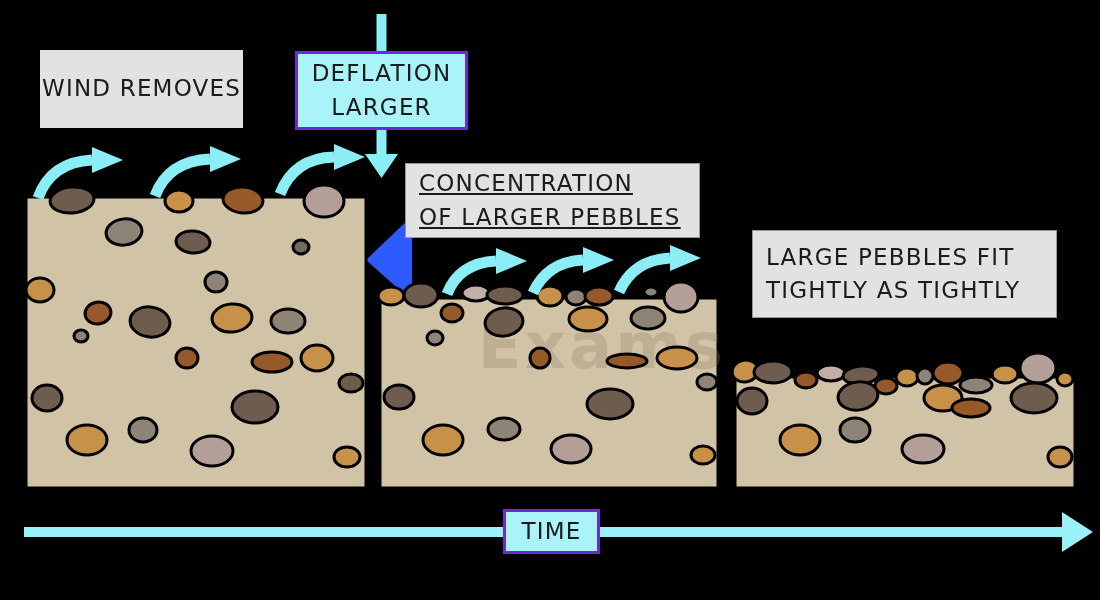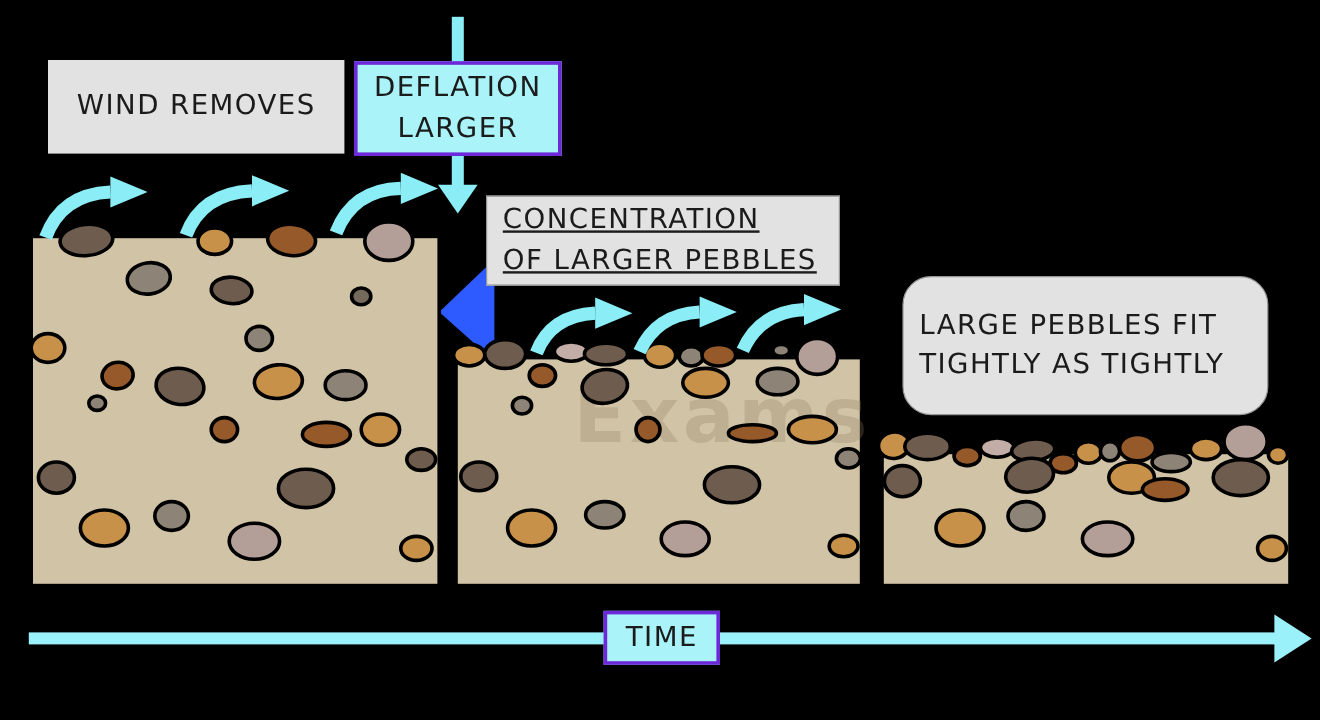--- a/index.html
+++ b/index.html
@@ -19,24 +19,24 @@
     line-height:1.45;
     display:flex;
     flex-direction:column;
     justify-content:center;
     box-sizing:border-box;
   }
   .label.gray{background:#e2e2e2;border:1px solid #979797;}
   .label.cyan{background:#a9f3f9;border:3px solid #6d28d9;}
   .label.centered{align-items:center;text-align:center;}
   .label.leftalign{align-items:flex-start;text-align:left;padding-left:13px;padding-right:8px;}
-  #wind-label{left:40px;top:50px;width:247px;height:78px;border:none;}
+  #wind-label{left:40px;top:50px;width:203px;height:78px;border:none;}
   #deflation-label{left:295px;top:51px;width:173px;height:79px;}
   #concentration-label{left:405px;top:163px;width:295px;height:75px;text-decoration:underline;}
-  #pavement-label{left:752px;top:230px;width:305px;height:116px;border-radius:24px;}
+  #pavement-label{left:752px;top:230px;width:305px;height:88px;}
   #time-label{left:503px;top:509px;width:97px;height:45px;}
 </style>
 </head>
 <body>
 
 <div id="stage">
 
   <svg id="diagram-svg" width="1100" height="600" viewBox="0 0 1100 600">
 
     <g>

